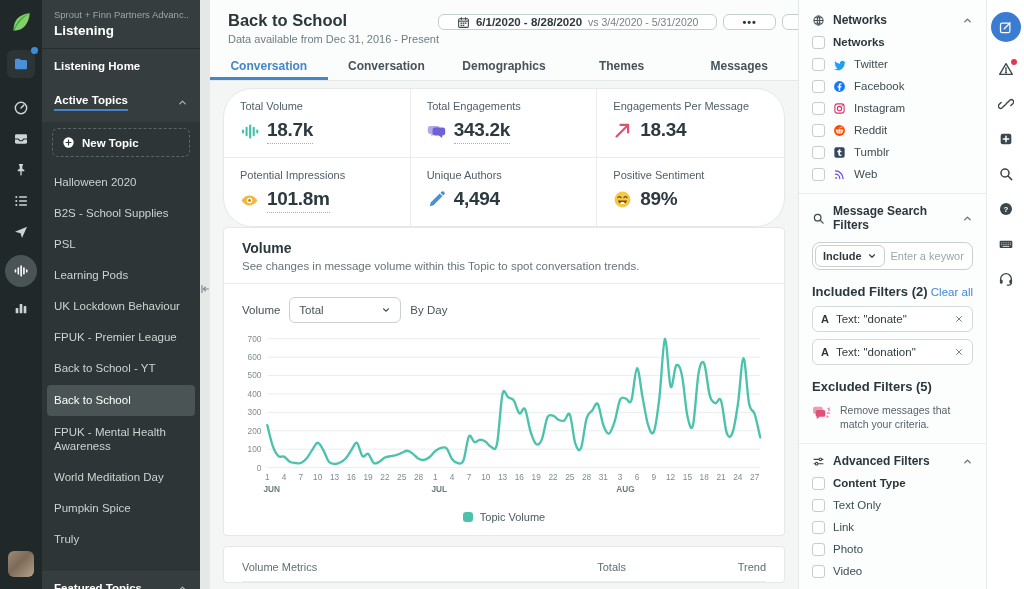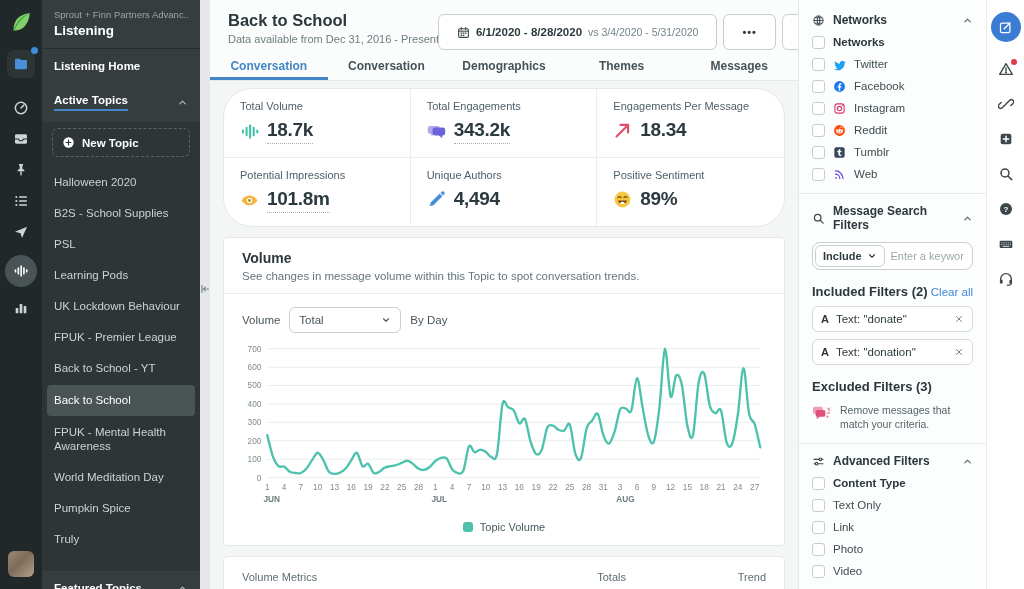--- a/index.html
+++ b/index.html
@@ -38,21 +38,21 @@
 
   
   .gutter { position:absolute; left:200px; top:0; width:10px; height:589px; background:#e5e8e7; }
   .gutter .collapse { position:absolute; top:283px; left:-1px; width:12px; height:12px; color:#7d8a8d; }
 
   
   .main-header { position:absolute; left:210px; top:0; width:776px; height:55px; background:#fbfcfc; }
   .page-title { position:absolute; left:18px; top:11px; font-size:16.5px; font-weight:bold; color:#2b373c; }
   .page-sub { position:absolute; left:18px; top:33px; font-size:11px; color:#6e7d82; }
   .header-actions { position:absolute; right:10px; top:14px; display:flex; gap:6px; align-items:center; }
-  .btn { border:1px solid #c6cdcc; border-radius:6px; background:#fff; height:36px; display:flex; align-items:center; gap:6px; padding:0 18px; font-size:12px; color:#2d3a3f; cursor:pointer;justify-content:flex-end; }
+  .btn { border:1px solid #c6cdcc; border-radius:6px; background:#fff; height:16px; display:flex; align-items:center; gap:6px; padding:0 18px; font-size:12px; color:#2d3a3f; cursor:pointer;justify-content:flex-end; }
   .btn .ico { width:13px; height:13px; color:#3c474b; }
   .date-main { font-weight:bold; font-size:11.5px; }
   .date-cmp { font-size:10.5px; color:#74828a; }
   .btn-dark { background:#3c4648; border-color:#3c4648; color:#fff; font-weight:bold; }
   .btn-dark .ico { color:#fff; }
   .btn-bold { font-weight:bold; }
   .dots { letter-spacing:1px; font-weight:bold; font-size:11px; }
 
   
   .tabbar { position:absolute; left:210px; top:55px; width:588px; height:26px; background:#fbfcfc; border-bottom:1px solid #e4e8e7; display:flex; }
@@ -66,21 +66,21 @@
   .metric-grid { display:grid; grid-template-columns:1fr 1fr 1fr;border-radius:29px; }
   .metric-cell { padding:11px 16px 13px; border-right:1px solid #e9edec; }
   .metric-cell:nth-child(3n) { border-right:none; }
   .metric-cell.r1 { border-bottom:1px solid #e9edec; }
   .metric-label { font-size:11px; color:#50606a; }
   .metric-valrow { display:flex; align-items:center; gap:8px; margin-top:7px; }
   .metric-valrow .ico { width:19px; height:19px; }
   .metric-value { font-size:19px; font-weight:bold; color:#2c3a40; letter-spacing:-0.3px; }
   .metric-value.u { border-bottom:1.5px dotted #a7b2b6; padding-bottom:2px; }
 
-  .volume-card { margin-top:10px; }
+  .volume-card { }
   .vol-head { padding:12px 18px 11px; border-bottom:1px solid #e9edec; }
   .vol-title { font-size:14px; font-weight:bold; color:#2b373c; }
   .vol-desc { font-size:11.5px; color:#66757a; margin-top:4px; }
   .vol-controls { padding:13px 18px 4px; display:flex; align-items:center; gap:9px; font-size:11.5px; color:#46535a; }
   .select-box { border:1px solid #c9d0cf; border-radius:6px; background:#fff; width:112px; height:26px; display:flex; align-items:center; justify-content:space-between; padding:0 9px; cursor:pointer; }
   .select-box .chev { width:10px; height:10px; color:#4a555a; }
   .chart-wrap { padding:2px 14px 0; }
   .legend { display:flex; align-items:center; justify-content:center; gap:7px; padding:6px 0 12px; }
   .legend-dot { width:10px; height:10px; border-radius:3px; background:#4cc2ac; }
   .legend-label { font-size:11px; color:#4a5a60; }
@@ -617,21 +617,21 @@
           <span class="a-glyph">A</span>
           <span class="chip-text">Text: "donation"</span>
           <span class="x ico">
             <svg viewBox="0 0 24 24" fill="none" stroke="currentColor" stroke-width="2.2" stroke-linecap="round">
               <path d="M6 6l12 12M18 6 6 18"></path>
             </svg>
           </span>
         </div>
       </div>
     <div class="filters-row">
-      <span class="flt-label">Excluded Filters (3)</span>
+      <span class="flt-label">Excluded Filters (5)</span>
     </div>
     <div class="excl-note">
       <span class="n-ico ico">
           <svg viewBox="0 0 26 24">
             <rect x="1" y="3.5" width="13" height="9.5" rx="2.5" fill="#e0507a" opacity="0.55"></rect>
             <rect x="4.5" y="8" width="13" height="9" rx="2.5" fill="#e0507a"></rect>
             <path d="M6 16.5v3.5l4.5-3.5z" fill="#e0507a"></path>
             <path d="M20.5 5.5l1.2 1.2M23 5.2l-1 1.5M21.8 8.2h1.8" stroke="#e0507a" stroke-width="1.2" stroke-linecap="round"></path>
             <path d="M20 12h3" stroke="#e0507a" stroke-width="1.4" stroke-linecap="round"></path>
             <circle cx="20.3" cy="16.8" r="1" fill="none" stroke="#e0507a" stroke-width="1"></circle>

